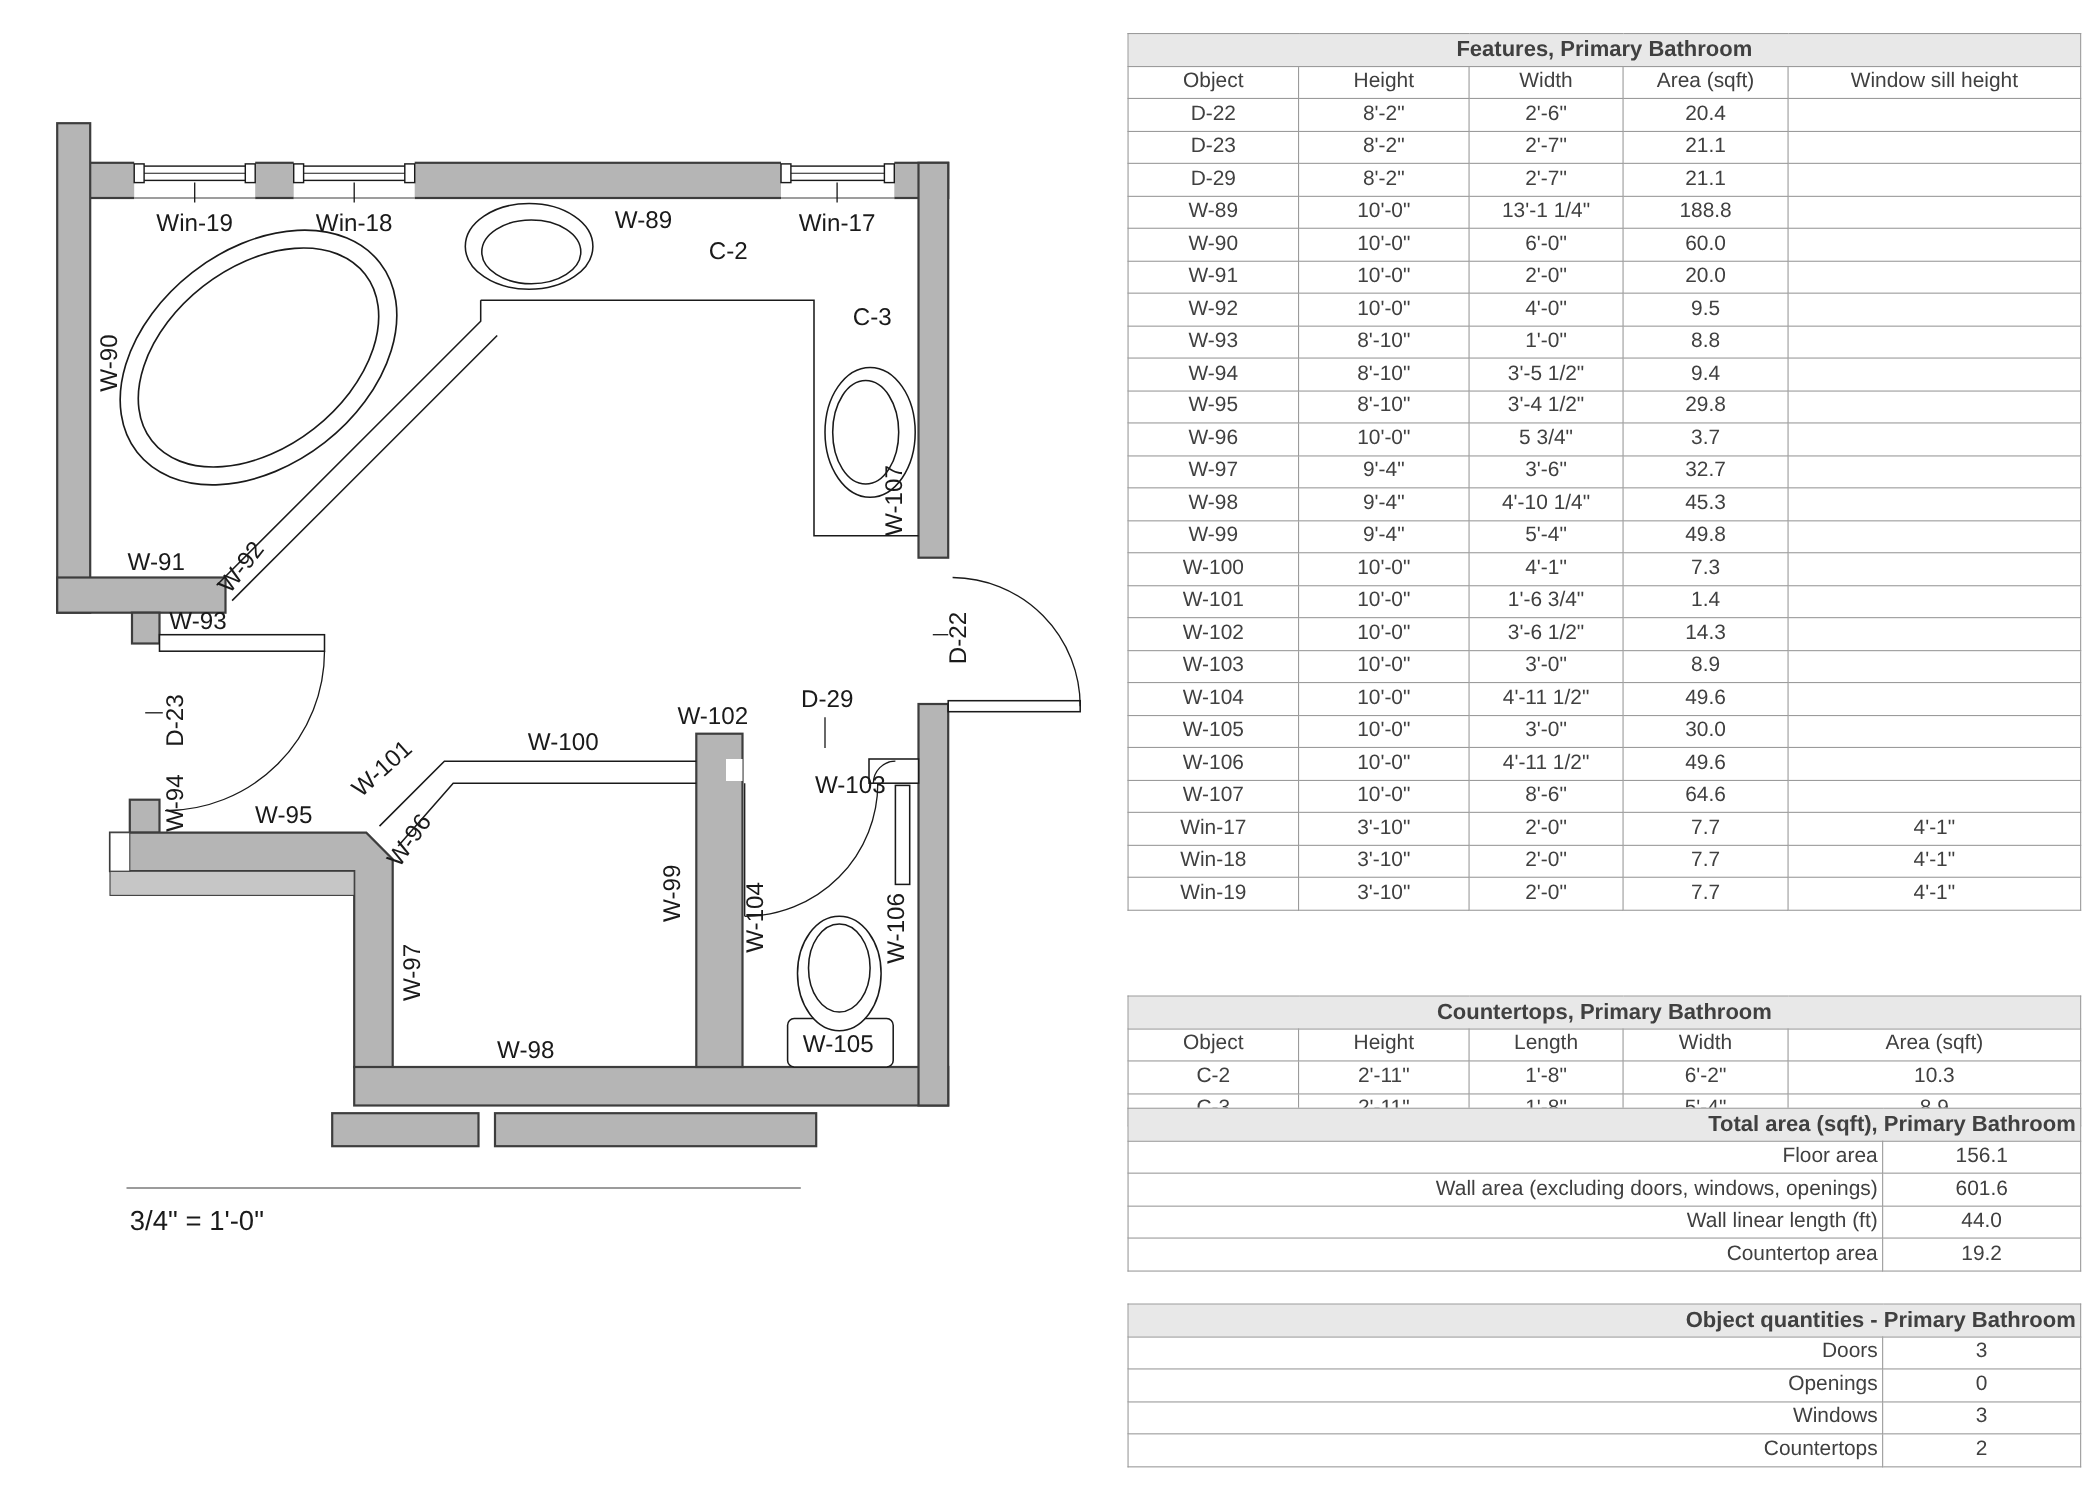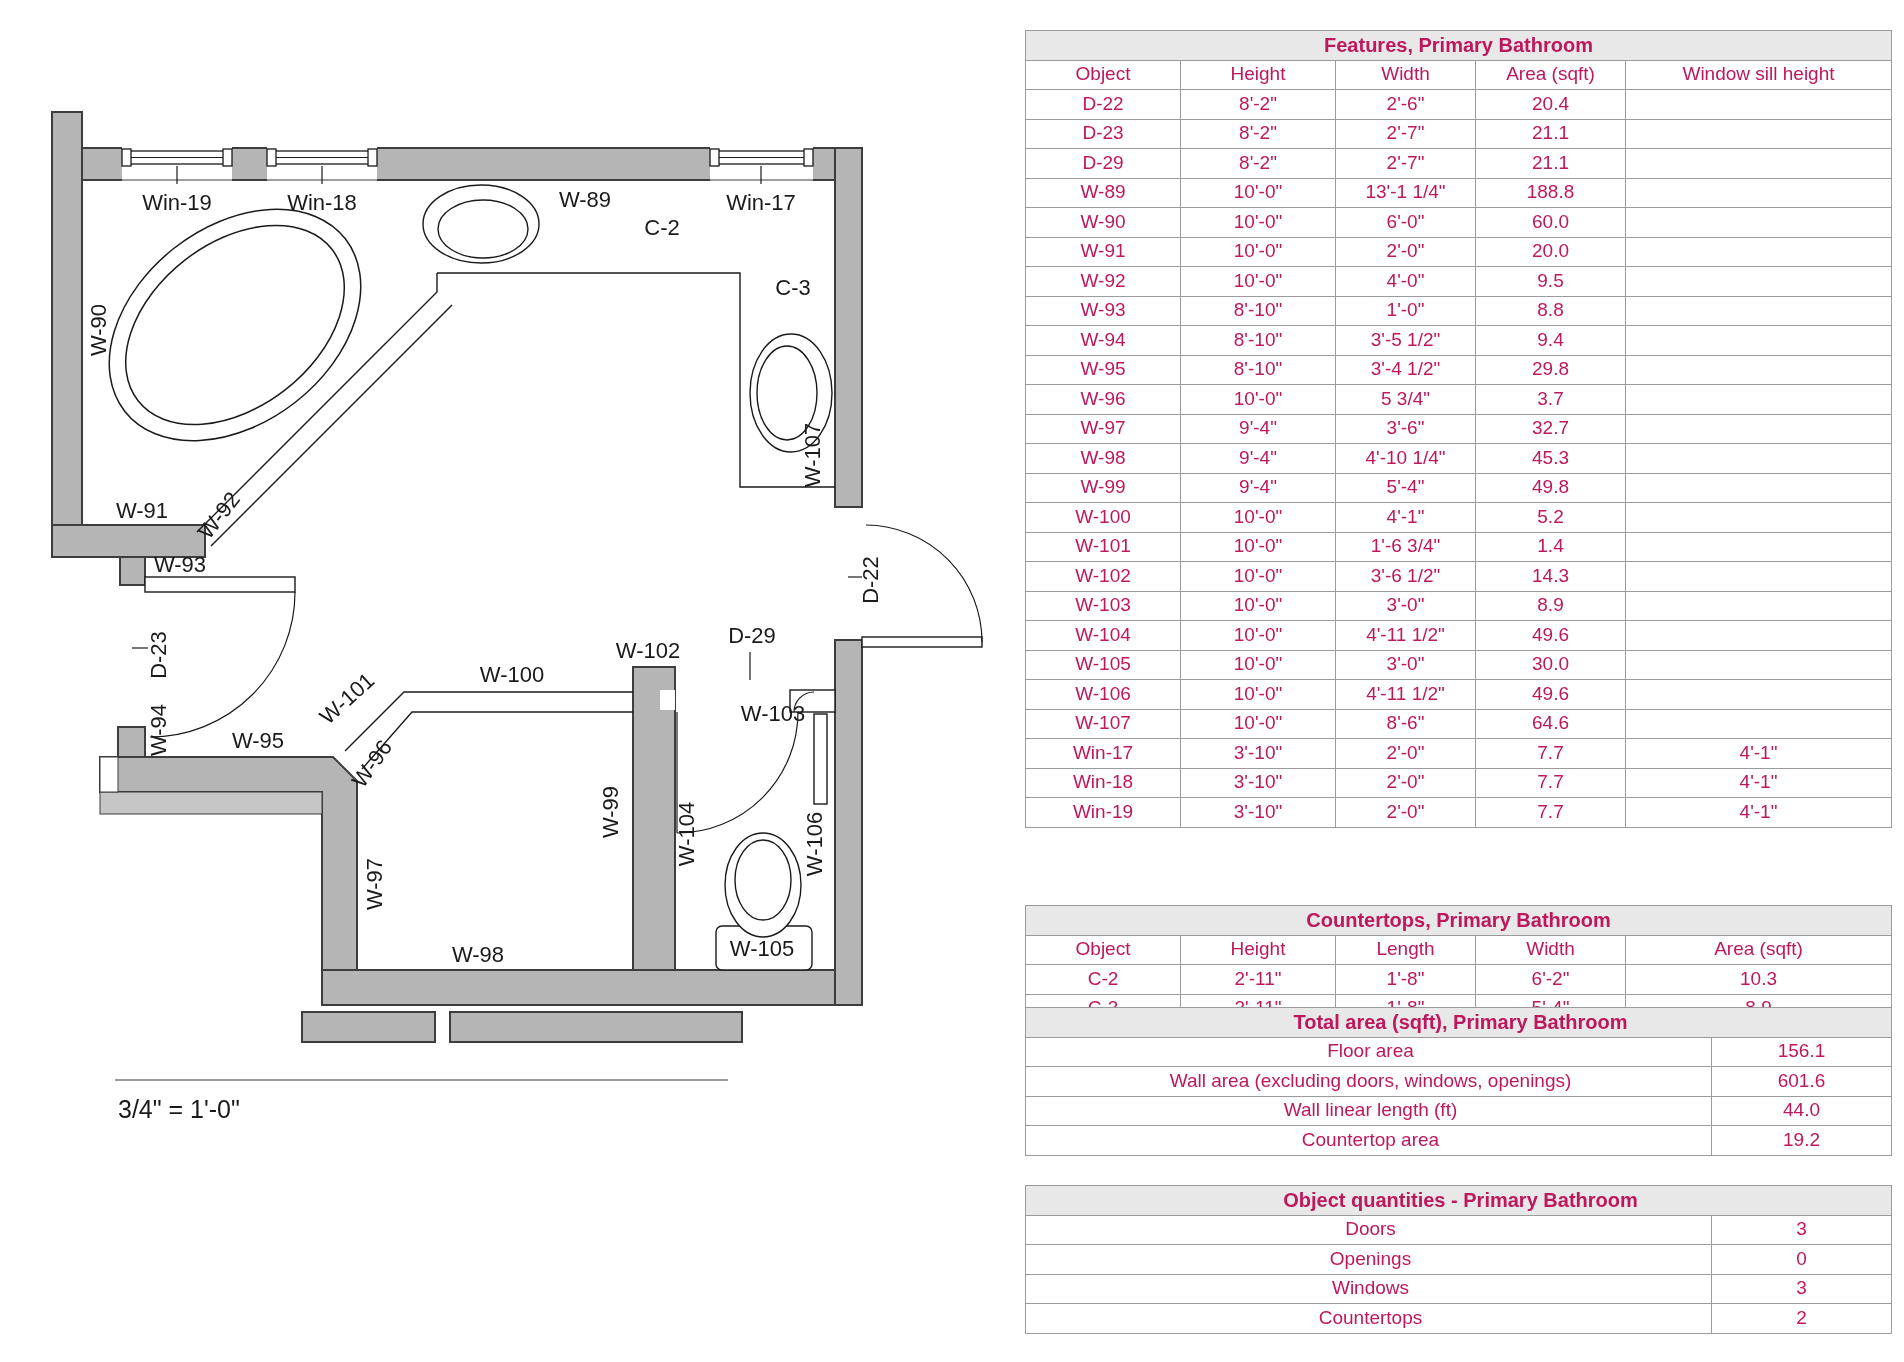--- a/index.html
+++ b/index.html
@@ -1,23 +1,23 @@
 <!DOCTYPE html>
 <html><head>
 <meta charset="utf-8">
 <style>
   html,body{margin:0;padding:0;background:#fff;}
   body{width:1904px;height:1362px;position:relative;font-family:"Liberation Sans",sans-serif;color:#1a1a1a;}
   .page{position:absolute;inset:0;}
   svg{position:absolute;left:0;top:0;}
-  table.tbl{position:absolute;border-collapse:collapse;table-layout:fixed;font-size:19px;color:#be185d;background:#fff;}
+  table.tbl{position:absolute;border-collapse:collapse;table-layout:fixed;font-size:19px;color:#404040;background:#fff;}
   .tbl td,.tbl th{border:1px solid #9b9b9b;text-align:center;height:28.5px;padding:0 4px;
     font-weight:normal;white-space:nowrap;overflow:hidden;line-height:1.1;}
   .tbl td.title{background:#e8e8e8;font-weight:bold;font-size:20px;}
-  .tbl.lefty td:first-child{text-align:center;padding-left:8px;}
+  .tbl.lefty td:first-child{text-align:right;padding-left:8px;}
   text{font-family:"Liberation Sans",sans-serif;}
 </style>
 </head>
 <body>
 
 <div class="page">
 
   <svg width="1010" height="1362" viewBox="0 0 1010 1362">
 
     <g fill="#b5b5b5" stroke="#3d3d3d" stroke-width="2">
@@ -262,21 +262,21 @@
           <td>W-99</td>
           <td>9'-4"</td>
           <td>5'-4"</td>
           <td>49.8</td>
           <td></td>
         </tr>
         <tr>
           <td>W-100</td>
           <td>10'-0"</td>
           <td>4'-1"</td>
-          <td>5.2</td>
+          <td>7.3</td>
           <td></td>
         </tr>
         <tr>
           <td>W-101</td>
           <td>10'-0"</td>
           <td>1'-6 3/4"</td>
           <td>1.4</td>
           <td></td>
         </tr>
         <tr>

